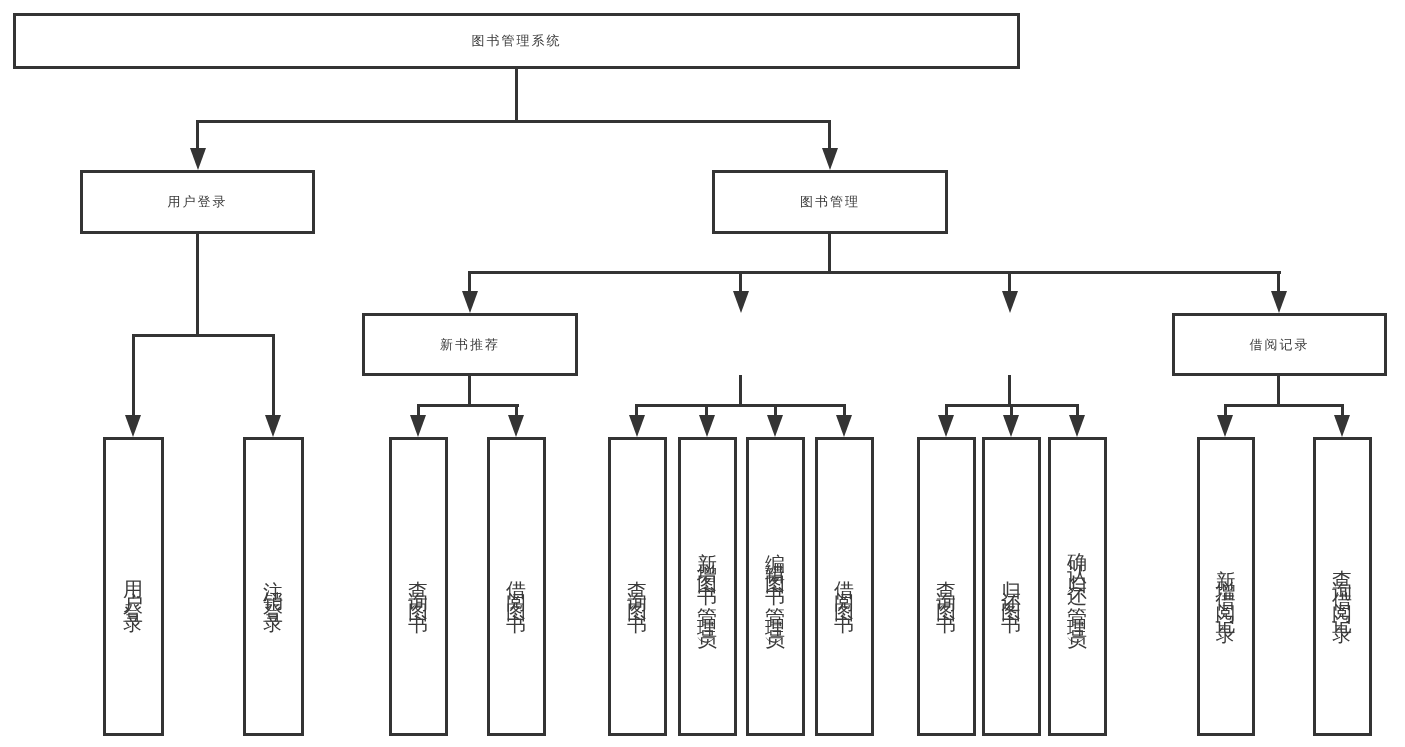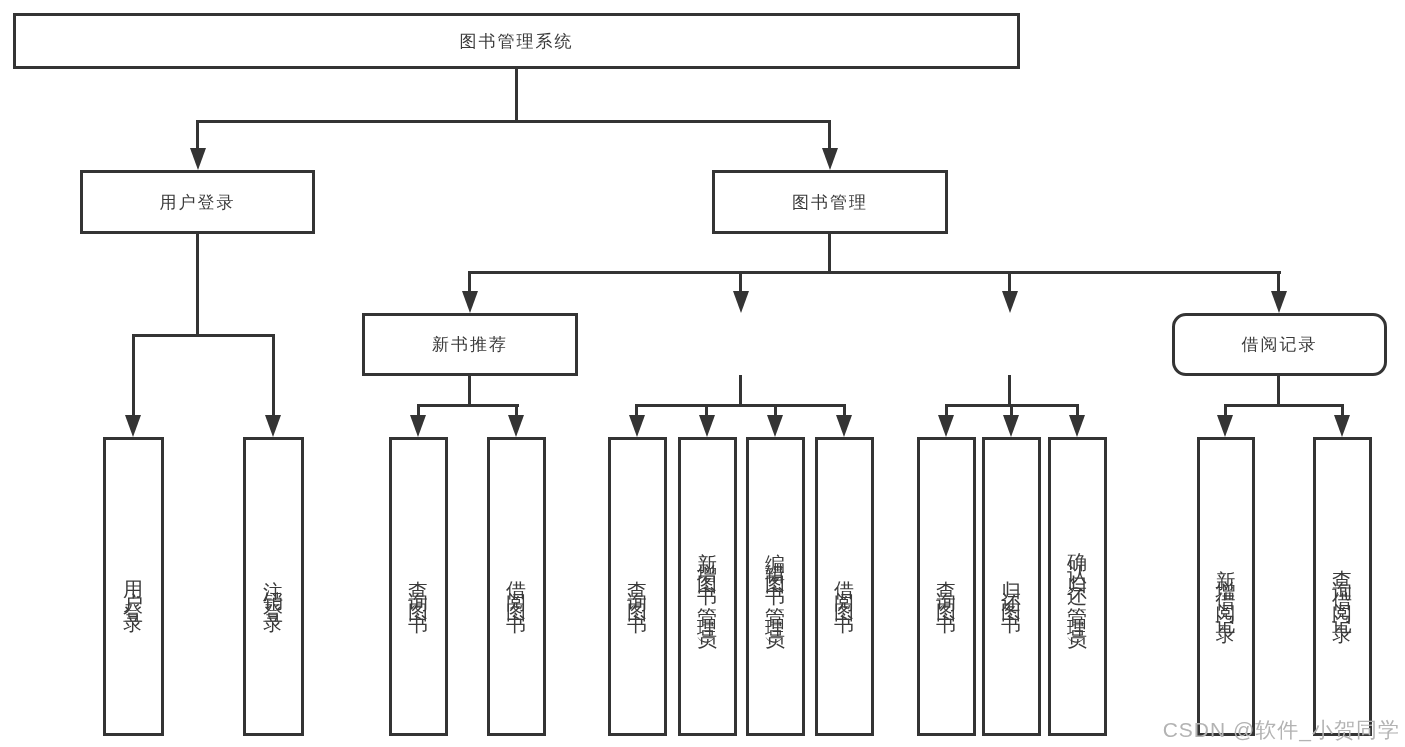--- a/index.html
+++ b/index.html
@@ -11,21 +11,21 @@
   }
   html,body{margin:0;padding:0;background:#fff;}
   .stage{
     position:relative;width:1405px;height:747px;background:var(--box-fill);
     font-family:"Liberation Sans","DejaVu Sans",sans-serif;overflow:hidden;
   }
   .box{
     position:absolute;box-sizing:border-box;background:var(--box-fill);
     border:3px solid var(--box-border);color:var(--text);
     display:flex;align-items:center;justify-content:center;
-    font-size:17px;letter-spacing:2px;white-space:nowrap;
+    font-size:13px;letter-spacing:2px;white-space:nowrap;
   }
   .vbox{
     writing-mode:vertical-rl;text-orientation:mixed;
     font-size:20px;letter-spacing:11px;white-space:normal;
     line-height:1;
   }
   .line{position:absolute;background:var(--line);}
   .arrow{
     position:absolute;width:0;height:0;
     border-left:8px solid transparent;border-right:8px solid transparent;
@@ -99,34 +99,33 @@
   <div class="arrow" style="left:1217px;top:415px;"></div>
   <div class="line" style="left:1341px;top:404px;width:3px;height:13px;"></div>
   <div class="arrow" style="left:1334px;top:415px;"></div>
 
   <div class="box" style="left:13px;top:13px;width:1007px;height:56px;">图书管理系统</div>
 
   <div class="box" style="left:80px;top:170px;width:235px;height:64px;">用户登录</div>
   <div class="box" style="left:712px;top:170px;width:236px;height:64px;">图书管理</div>
 
   <div class="box" style="left:362px;top:313px;width:216px;height:63px;">新书推荐</div>
-  <div class="box" style="left:1172px;top:313px;width:215px;height:63px;border-radius:14px;">借阅记录</div>
+  <div class="box" style="left:1172px;top:313px;width:215px;height:63px;">借阅记录</div>
 
   <div class="box vbox" style="left:103px;top:437px;width:61px;height:299px;">用户登录</div>
   <div class="box vbox" style="left:243px;top:437px;width:61px;height:299px;">注销登录</div>
 
   <div class="box vbox" style="left:389px;top:437px;width:59px;height:299px;">查询图书</div>
   <div class="box vbox" style="left:487px;top:437px;width:59px;height:299px;">借阅图书</div>
 
   <div class="box vbox" style="left:608px;top:437px;width:59px;height:299px;">查询图书</div>
   <div class="box vbox" style="left:678px;top:437px;width:59px;height:299px;">新增图书（管理员）</div>
   <div class="box vbox" style="left:746px;top:437px;width:59px;height:299px;">编辑图书（管理员）</div>
   <div class="box vbox" style="left:815px;top:437px;width:59px;height:299px;">借阅图书</div>
 
   <div class="box vbox" style="left:917px;top:437px;width:59px;height:299px;">查询图书</div>
   <div class="box vbox" style="left:982px;top:437px;width:59px;height:299px;">归还图书</div>
   <div class="box vbox" style="left:1048px;top:437px;width:59px;height:299px;">确认归还（管理员）</div>
 
   <div class="box vbox" style="left:1197px;top:437px;width:58px;height:299px;">新增借阅记录</div>
   <div class="box vbox" style="left:1313px;top:437px;width:59px;height:299px;">查询借阅记录</div>
 
-  <div class="watermark">CSDN @软件_小贺同学</div>
 </div>
 
 </body></html>

